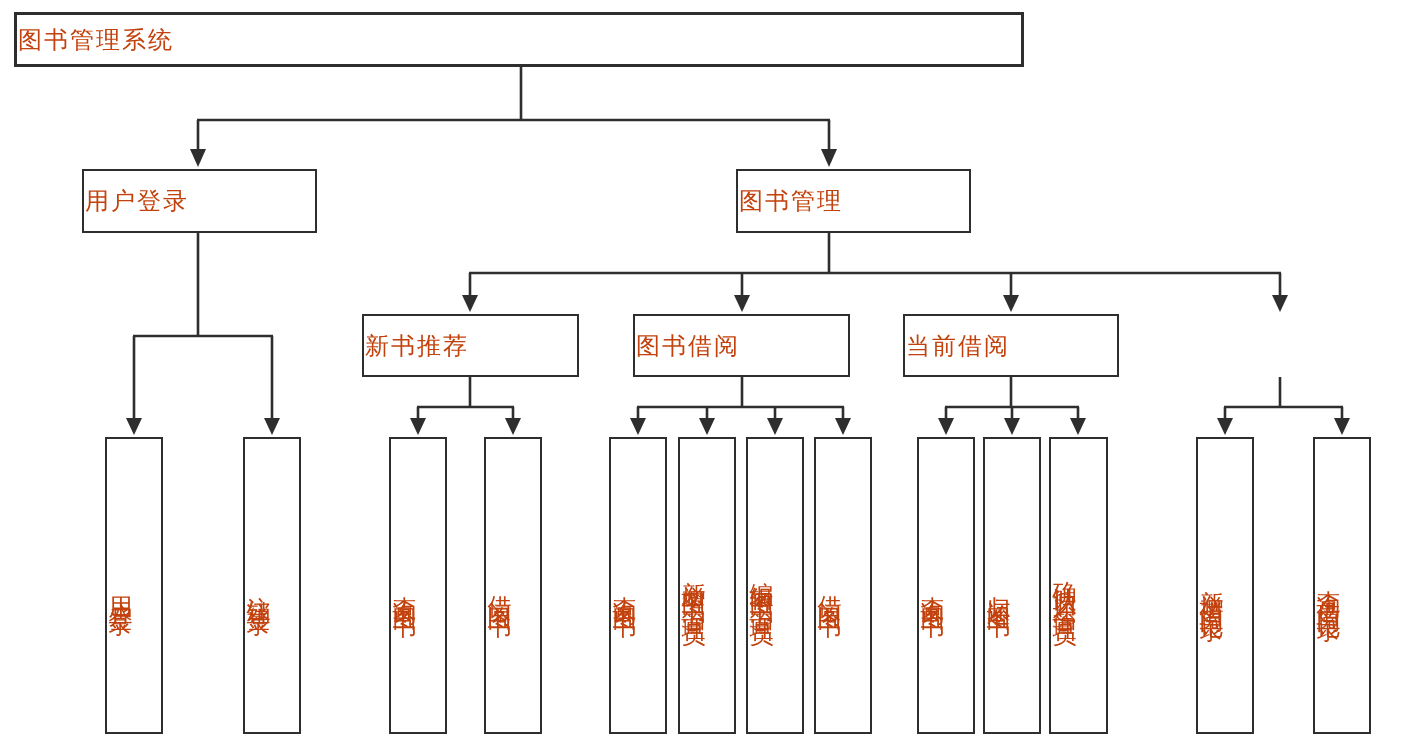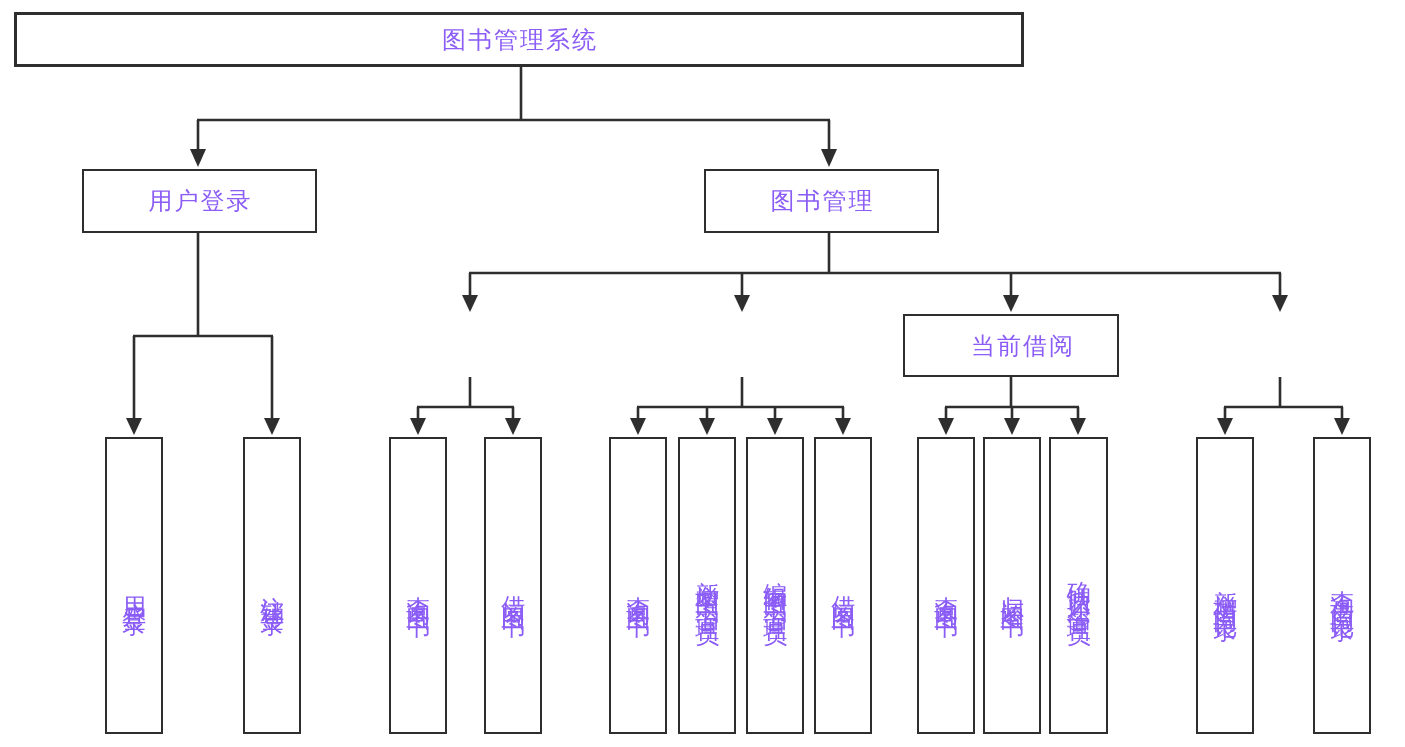--- a/index.html
+++ b/index.html
@@ -15,24 +15,23 @@
     position: absolute;
     left: 0; top: 0;
     width: 1405px; height: 747px;
     z-index: 0;
   }
   .node {
     position: absolute;
     box-sizing: border-box;
     background: #ffffff;
     border: 2.5px solid #2e2e2e;
-    color: #8b5cf6;
+    color: #c2410c;
     display: flex;
     align-items: center;
-    justify-content: center;
     z-index: 1;
   }
   .hbox {
     font-size: 24px;
     letter-spacing: 2px;
     white-space: nowrap;
   }
   .hbox .lbl { transform: translateX(1px); }
   .root-box { border-width: 3px; }
   .vbox { font-size: 24px; }
@@ -50,24 +49,24 @@
     font-size: 21px;
     letter-spacing: 1px;
     color: #b5b5b5;
     z-index: 3;
     white-space: nowrap;
   }
 
   
   #n-root        { left: 14px;   top: 12px;  width: 1010px; height: 55px; }
   #n-user-login  { left: 82px;   top: 169px; width: 235px;  height: 64px; }
-  #n-book-mgmt   { left: 704px;  top: 169px; width: 235px;  height: 64px; }
+  #n-book-mgmt   { left: 736px;  top: 169px; width: 235px;  height: 64px; }
   #n-new-book    { left: 362px;  top: 314px; width: 217px;  height: 63px; }
   #n-book-borrow { left: 633px;  top: 314px; width: 217px;  height: 63px; }
-  #n-cur-borrow  { left: 903px;  top: 314px; width: 216px;  height: 63px; padding-left: 22px; }
+  #n-cur-borrow  { left: 903px;  top: 314px; width: 216px;  height: 63px; }
   #n-borrow-rec  { left: 1172px; top: 314px; width: 215px;  height: 63px; }
 
   #n-ul-login    { left: 105px;  top: 437px; width: 58px; height: 297px; }
   #n-ul-logout   { left: 243px;  top: 437px; width: 58px; height: 297px; }
   #n-nbr-query   { left: 389px;  top: 437px; width: 58px; height: 297px; }
   #n-nbr-borrow  { left: 484px;  top: 437px; width: 58px; height: 297px; }
   #n-bb-query    { left: 609px;  top: 437px; width: 58px; height: 297px; }
   #n-bb-add      { left: 678px;  top: 437px; width: 58px; height: 297px; }
   #n-bb-edit     { left: 746px;  top: 437px; width: 58px; height: 297px; }
   #n-bb-borrow   { left: 814px;  top: 437px; width: 58px; height: 297px; }
@@ -159,20 +158,26 @@
     <span class="lbl">图书管理系统</span>
   </div>
 
   <div class="node hbox" id="n-user-login">
     <span class="lbl">用户登录</span>
   </div>
   <div class="node hbox" id="n-book-mgmt">
     <span class="lbl">图书管理</span>
   </div>
 
+  <div class="node hbox" id="n-new-book">
+    <span class="lbl">新书推荐</span>
+  </div>
+  <div class="node hbox" id="n-book-borrow">
+    <span class="lbl">图书借阅</span>
+  </div>
   <div class="node hbox" id="n-cur-borrow">
     <span class="lbl">当前借阅</span>
   </div>
 
   <div class="node vbox" id="n-ul-login">
     <span class="lbl">用户登录</span>
   </div>
   <div class="node vbox" id="n-ul-logout">
     <span class="lbl">注销登录</span>
   </div>

